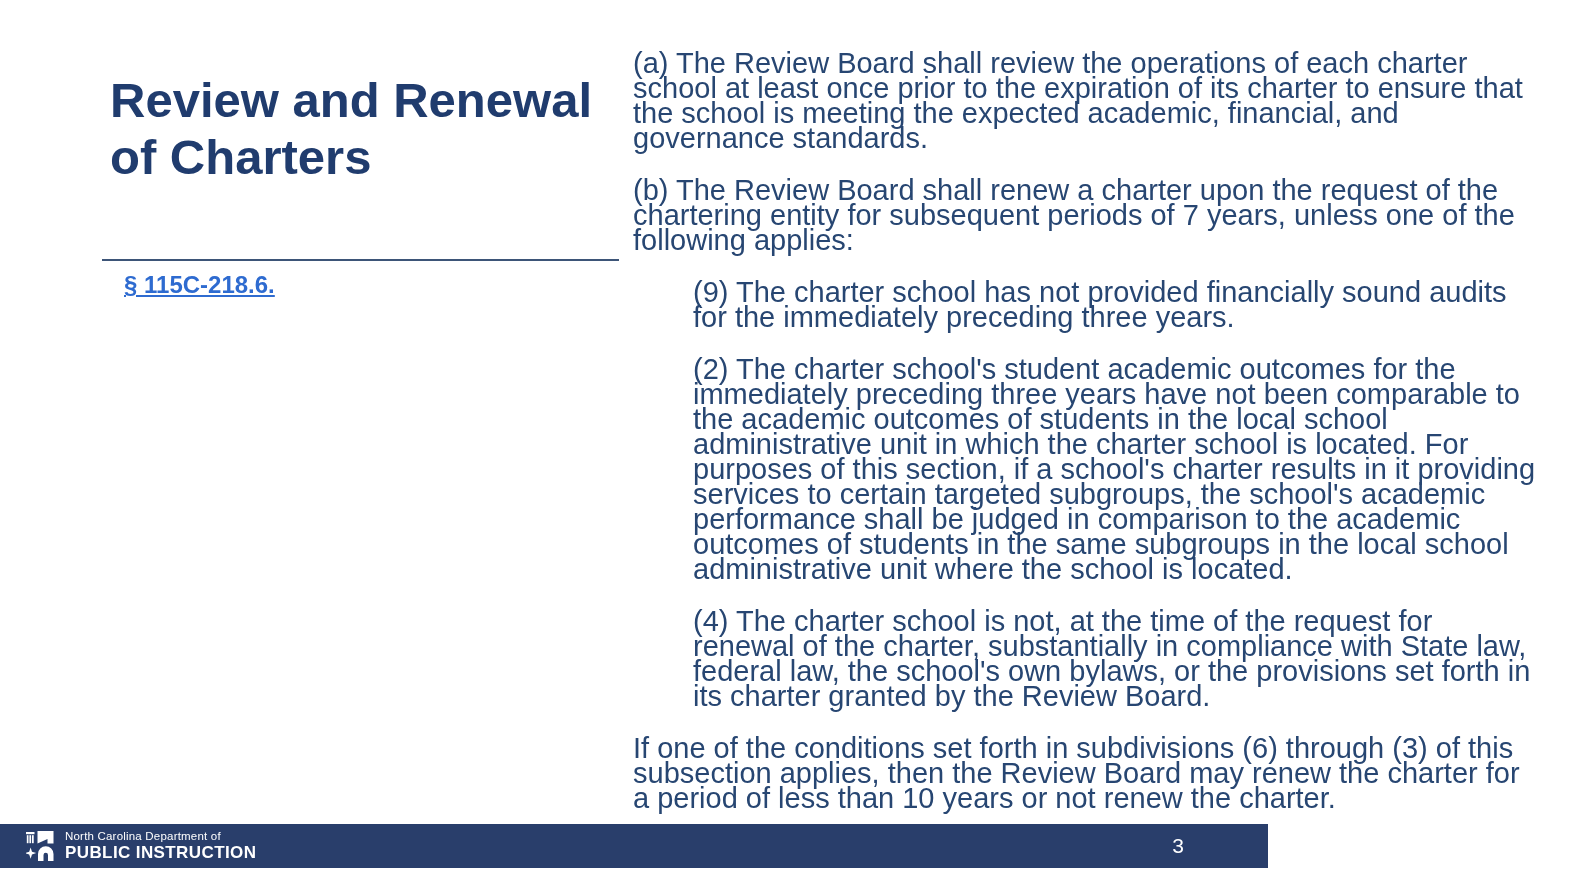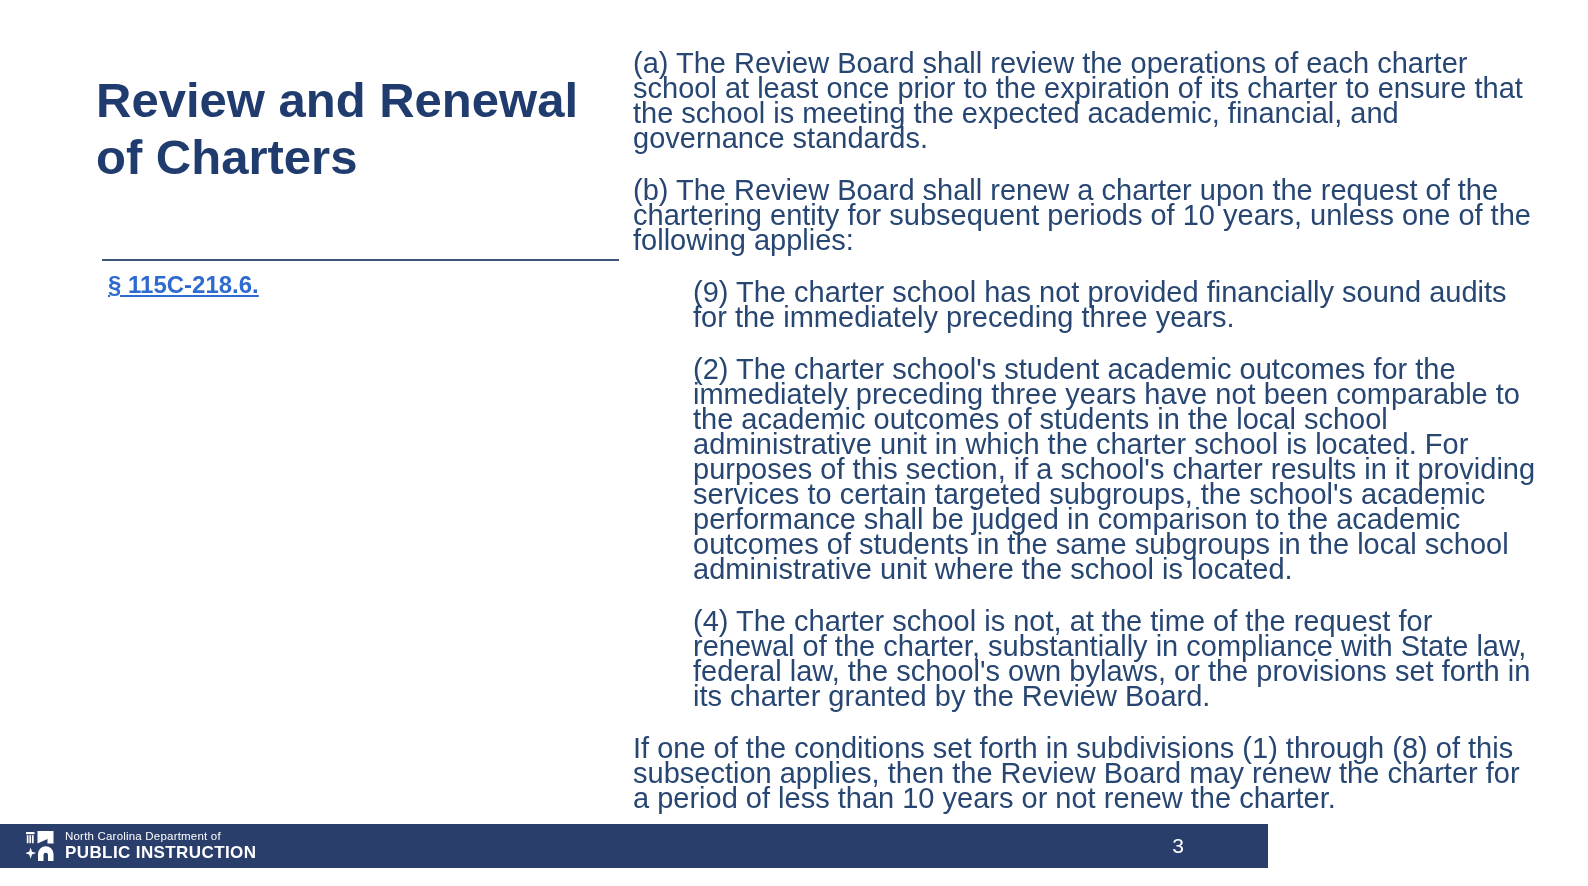--- a/index.html
+++ b/index.html
@@ -8,32 +8,32 @@
     position: relative;
     background: #ffffff;
     font-family: "Liberation Sans", "DejaVu Sans", sans-serif;
     overflow: hidden;
   }
   .slide { position: absolute; inset: 0; }
 
   
   .title {
     position: absolute;
-    left: 96px; top: 72px; width: 512px;
+    left: 110px; top: 72px; width: 512px;
     font-size: 49px; line-height: 57px; font-weight: bold;
     color: #203c6e;
   }
   .title-rule {
     position: absolute;
     left: 102px; top: 259px; width: 517px; height: 2px;
     background: #3d5578;
   }
   .statute-link {
     position: absolute;
-    left: 108px; top: 271px;
+    left: 124px; top: 271px;
     font-size: 24px; font-weight: bold;
     color: #2e6bd0; text-decoration: underline;
     cursor: pointer;
   }
 
   
   .body-col {
     position: absolute;
     left: 633px; top: 51px; width: 903px;
     color: #274672;
@@ -76,25 +76,25 @@
 <div class="slide">
 
   <h1 class="title">Review and Renewal of Charters</h1>
 
   <div class="title-rule"></div>
 
   <a class="statute-link" href="#">§ 115C-218.6.</a>
 
   <div class="body-col">
     <p>(a) The Review Board shall review the operations of each charter school at least once prior to the expiration of its charter to ensure that the school is meeting the expected academic, financial, and governance standards.</p>
-    <p>(b) The Review Board shall renew a charter upon the request of the chartering entity for subsequent periods of 10 years, unless one of the following applies:</p>
+    <p>(b) The Review Board shall renew a charter upon the request of the chartering entity for subsequent periods of 7 years, unless one of the following applies:</p>
     <p class="indent">(9) The charter school has not provided financially sound audits for the immediately preceding three years.</p>
     <p class="indent">(2) The charter school's student academic outcomes for the immediately preceding three years have not been comparable to the academic outcomes of students in the local school administrative unit in which the charter school is located. For purposes of this section, if a school's charter results in it providing services to certain targeted subgroups, the school's academic performance shall be judged in comparison to the academic outcomes of students in the same subgroups in the local school administrative unit where the school is located.</p>
     <p class="indent">(4) The charter school is not, at the time of the request for renewal of the charter, substantially in compliance with State law, federal law, the school's own bylaws, or the provisions set forth in its charter granted by the Review Board.</p>
-    <p>If one of the conditions set forth in subdivisions (1) through (8) of this subsection applies, then the Review Board may renew the charter for a period of less than 10 years or not renew the charter.</p>
+    <p>If one of the conditions set forth in subdivisions (6) through (3) of this subsection applies, then the Review Board may renew the charter for a period of less than 10 years or not renew the charter.</p>
   </div>
 
   <div class="footer">
     <div class="brand">
       <span class="logo">
         <svg width="32" height="32" viewBox="0 0 32 32" xmlns="http://www.w3.org/2000/svg">
           <g fill="#ffffff">
             <rect x="0" y="2" width="8.5" height="2.2"></rect>
             <rect x="0.8" y="5.2" width="1.7" height="8"></rect>
             <rect x="3.4" y="5.2" width="1.7" height="8"></rect>

